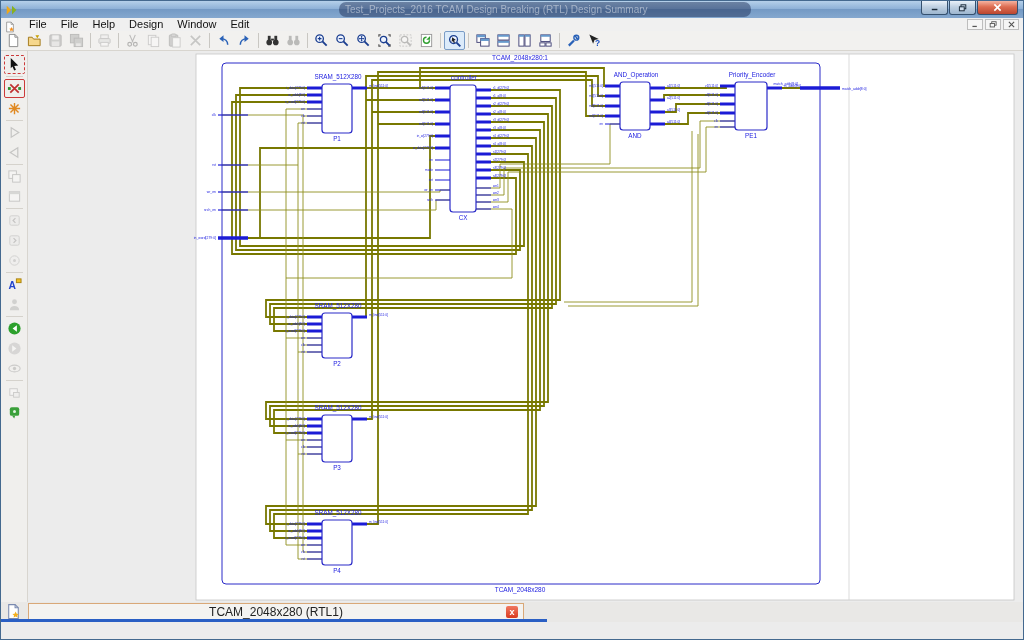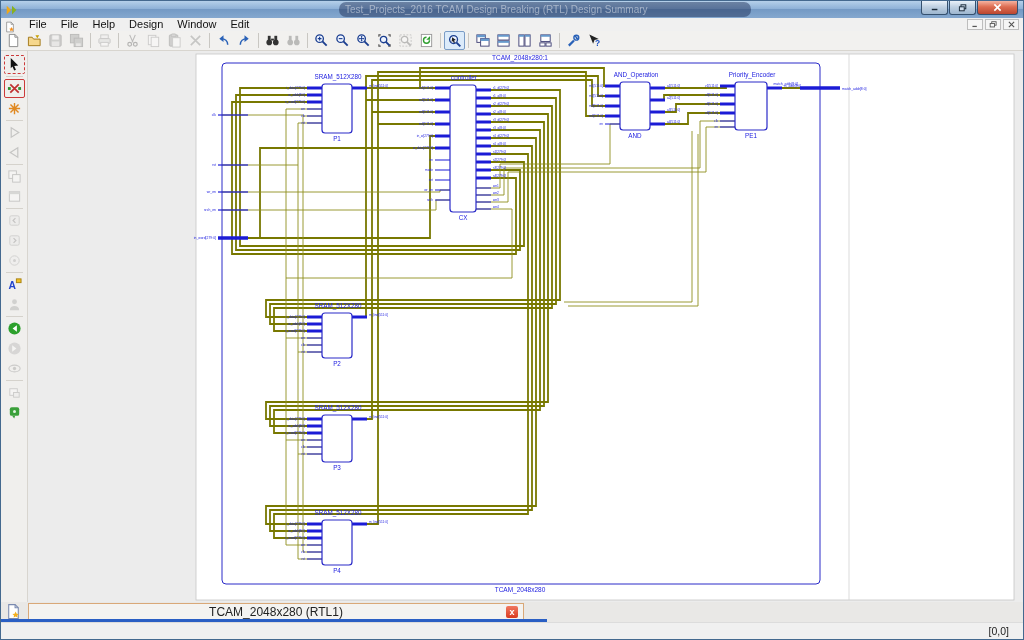--- a/index.html
+++ b/index.html
@@ -682,17 +682,14 @@
           <path d="M9.5 1.5v3h3" fill="none" stroke="#7a8ab0"></path>
           <path d="M10 8l1 2 2 .3-1.5 1.4.4 2-1.9-1-1.9 1 .4-2L7 10.3l2-.3z" fill="#f4b020"></path>
         </svg></span>
     <div class="tab">
       <span class="tab-label">TCAM_2048x280 (RTL1)</span>
       <span class="tab-close">x</span>
     </div>
     <div class="tab-underline"></div>
   </div>
 
-  <div class="statusbar">
-    <span class="status-coords">[0,0]</span>
-  </div>
 
 </div>
 
 </body></html>

